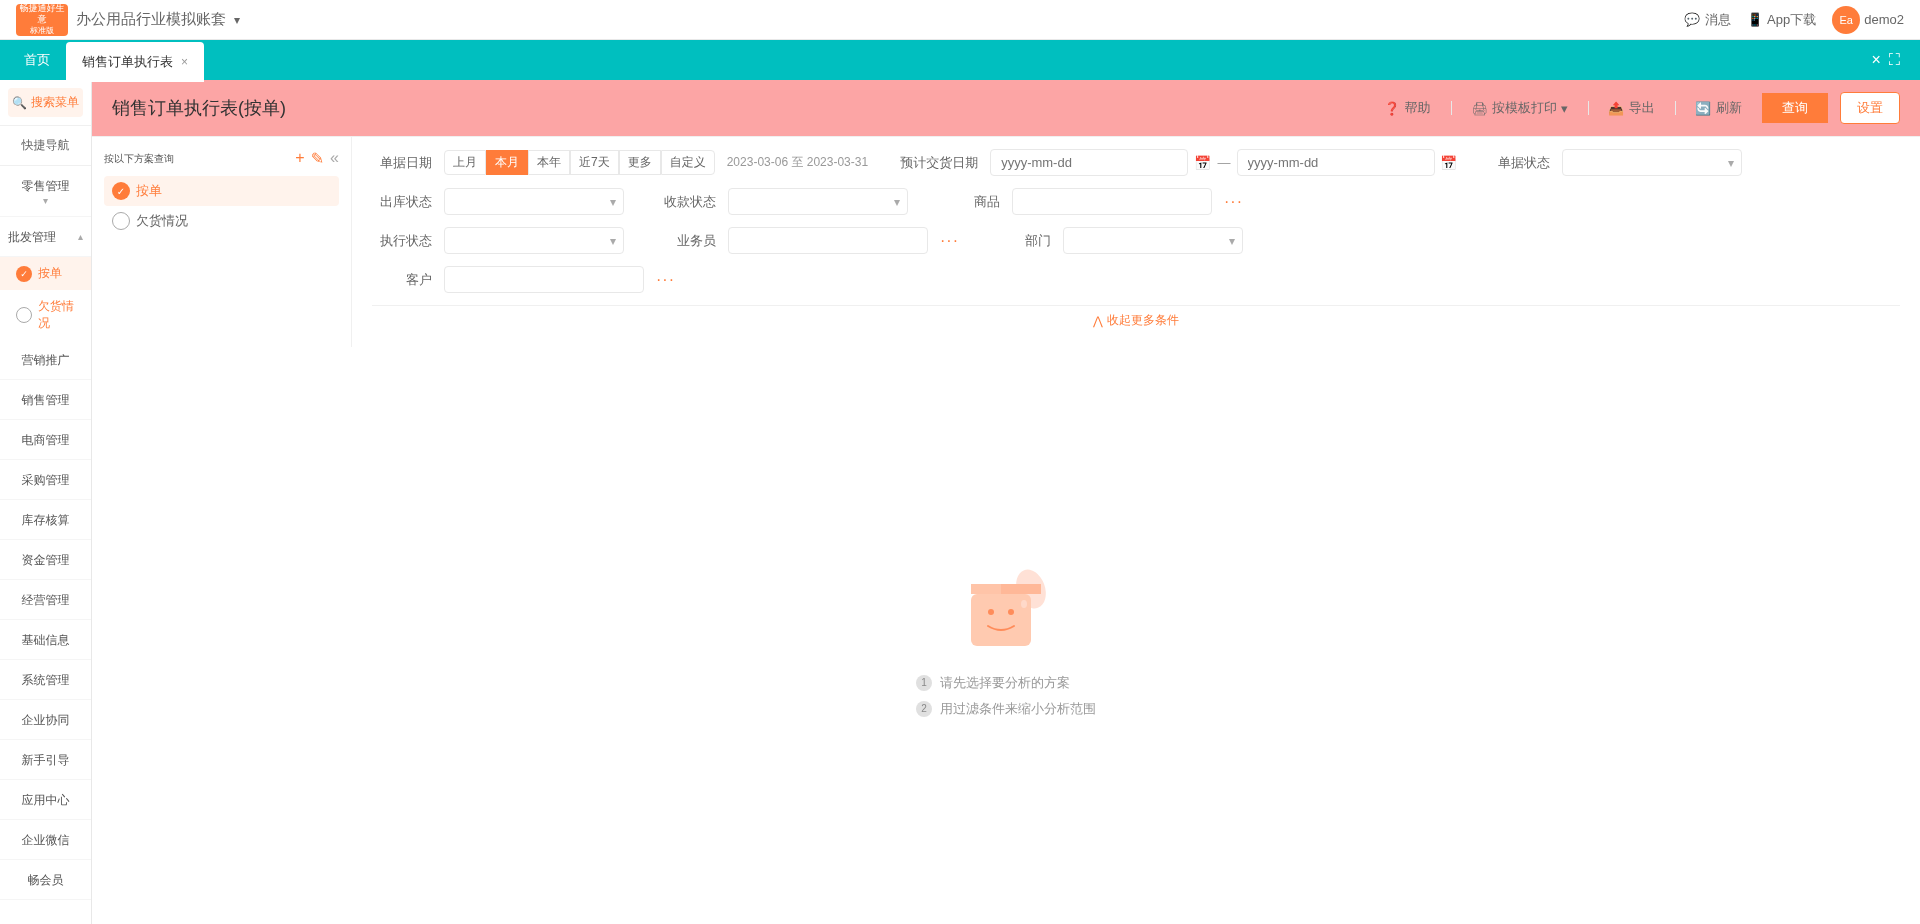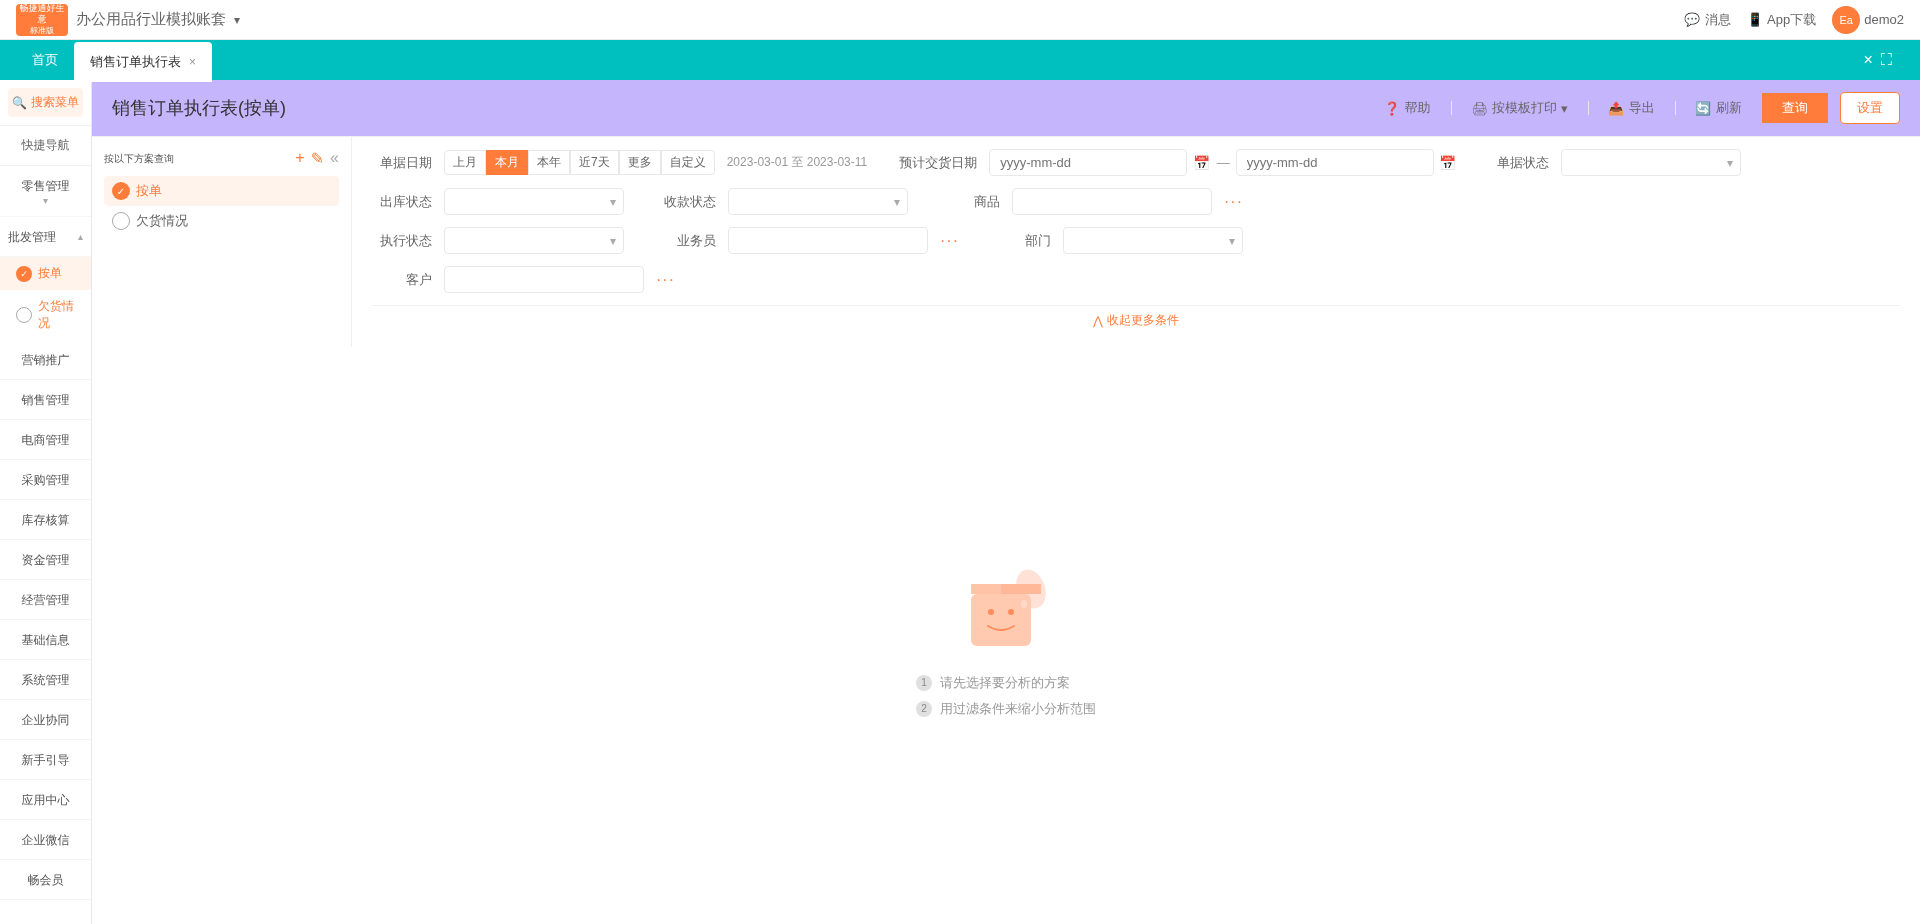--- a/index.html
+++ b/index.html
@@ -11,21 +11,21 @@
     .logo-box { width: 52px; height: 32px; background: #ff7c3a; border-radius: 4px; display: flex; flex-direction: column; align-items: center; justify-content: center; cursor: pointer; }
     .logo-text { color: #fff; font-size: 9px; line-height: 1.2; text-align: center; }
     .logo-sub { color: #fff; font-size: 8px; }
     .topbar-title { color: #666; font-size: 15px; }
     .topbar-dropdown { color: #666; font-size: 12px; cursor: pointer; }
     .topbar-right { display: flex; align-items: center; gap: 16px; color: #666; font-size: 13px; }
     .topbar-right-item { display: flex; align-items: center; gap: 4px; cursor: pointer; }
     .avatar { width: 28px; height: 28px; border-radius: 50%; background: #ff7c3a; display: flex; align-items: center; justify-content: center; color: #fff; font-size: 11px; }
 
     
-    .nav-tabs { background: #00bfbf; height: 40px; display: flex; align-items: center; padding: 0 16px; flex-shrink: 0; }
+    .nav-tabs { background: #00bfbf; height: 40px; display: flex; align-items: center; padding: 0 8px; flex-shrink: 0; }
     .nav-tab { height: 40px; display: flex; align-items: center; padding: 0 16px; color: #fff; font-size: 13px; cursor: pointer; position: relative; }
     .nav-tab.home { background: transparent; }
     .nav-tab.active { background: #fff; color: #333; border-radius: 4px 4px 0 0; margin-top: 4px; }
     .nav-tab-close { margin-left: 8px; font-size: 12px; color: #999; cursor: pointer; }
     .nav-tab-controls { margin-left: auto; display: flex; align-items: center; color: #fff; padding-right: 12px; gap: 8px; }
     .close-icon-white { color: #fff; font-size: 16px; cursor: pointer; }
 
     
     .main-layout { display: flex; flex: 1; overflow: hidden; }
 
@@ -36,21 +36,21 @@
     .sidebar-quick { padding: 6px 8px; border-bottom: 1px solid #f0f0f0; }
     .sidebar-quick-btn { width: 100%; background: #fff; border: none; padding: 5px 0; color: #666; font-size: 12px; cursor: pointer; text-align: center; }
     .sidebar-item { padding: 10px 8px; display: flex; flex-direction: column; align-items: center; justify-content: center; cursor: pointer; color: #555; font-size: 12px; border-bottom: 1px solid #f5f5f5; position: relative; }
     .sidebar-item-label { font-size: 12px; margin-top: 2px; }
     .sidebar-item-arrow { font-size: 10px; color: #aaa; }
 
     
     .content-area { flex: 1; overflow-y: auto; background: #fff; display: flex; flex-direction: column; }
 
     
-    .page-header { padding: 12px 20px; background: #c4b5fd; border-bottom: 1px solid #f0f0f0; display: flex; align-items: center; justify-content: space-between; flex-shrink: 0; }
+    .page-header { padding: 12px 20px; background: #fca5a5; border-bottom: 1px solid #f0f0f0; display: flex; align-items: center; justify-content: space-between; flex-shrink: 0; }
     .page-title { font-size: 18px; font-weight: 500; color: #333; }
     .page-actions { display: flex; align-items: center; gap: 12px; }
     .action-btn { display: flex; align-items: center; gap: 4px; color: #666; font-size: 13px; cursor: pointer; padding: 4px 8px; border-radius: 4px; }
     .action-btn-primary { background: #ff7c3a; color: #fff; border: none; border-radius: 0; padding: 6px 20px; font-size: 13px; cursor: pointer; }
     .action-btn-default { background: #fff; color: #ff7c3a; border: 1px solid #ff7c3a; border-radius: 4px; padding: 6px 16px; font-size: 13px; cursor: pointer; text-align: center; }
     .btn-print { display: flex; align-items: center; gap: 4px; color: #666; font-size: 13px; cursor: pointer; }
     .btn-divider { width: 1px; height: 14px; background: #e8e8e8; }
     .filter-row { display: flex; align-items: center; margin-bottom: 12px; gap: 12px; flex-wrap: wrap; }
     .filter-row:last-child { margin-bottom: 0; }
     .filter-label { color: #666; font-size: 13px; white-space: nowrap; min-width: 60px; text-align: right; }
@@ -281,21 +281,21 @@
           <div class="filter-row">
             <span class="filter-label">单据日期</span>
             <div class="filter-tabs">
               <button class="filter-tab">上月</button>
               <button class="filter-tab active">本月</button>
               <button class="filter-tab">本年</button>
               <button class="filter-tab">近7天</button>
               <button class="filter-tab">更多</button>
               <button class="filter-tab">自定义</button>
             </div>
-            <span class="date-range-text">2023-03-01 至 2023-03-11</span>
+            <span class="date-range-text">2023-03-06 至 2023-03-31</span>
 
             <span class="filter-label" style="margin-left:20px;">预计交货日期</span>
             <div class="filter-date-group">
               <input class="filter-date-input" type="text" placeholder="yyyy-mm-dd" style="">
               <span class="date-icon">📅</span>
               <span class="date-separator">—</span>
               <input class="filter-date-input" type="text" placeholder="yyyy-mm-dd" style="">
               <span class="date-icon">📅</span>
             </div>
 

